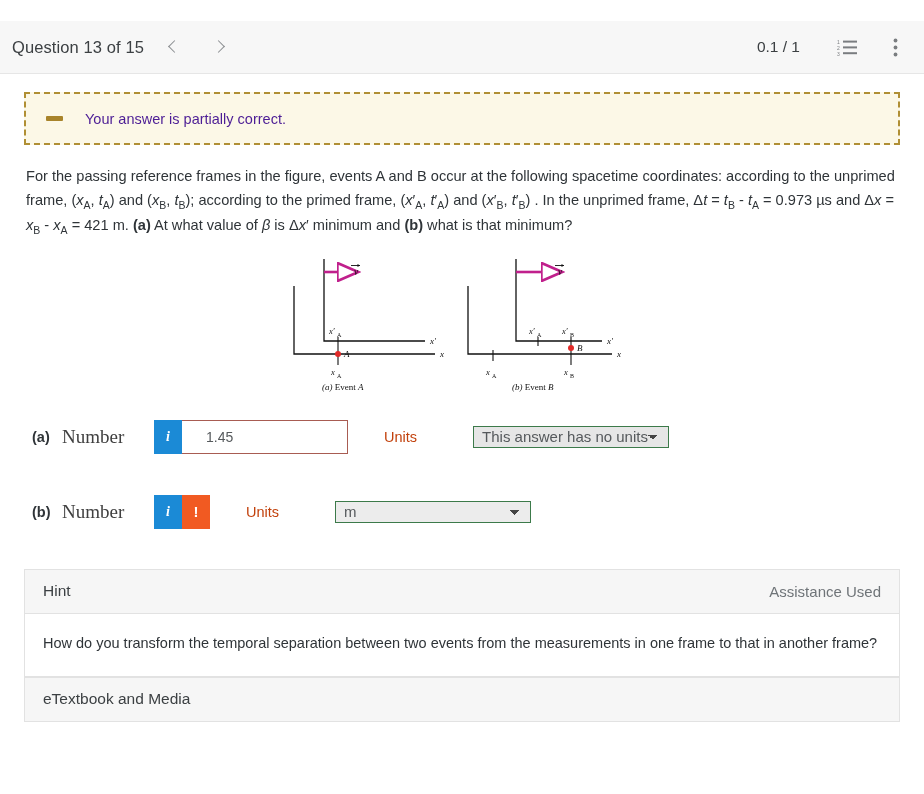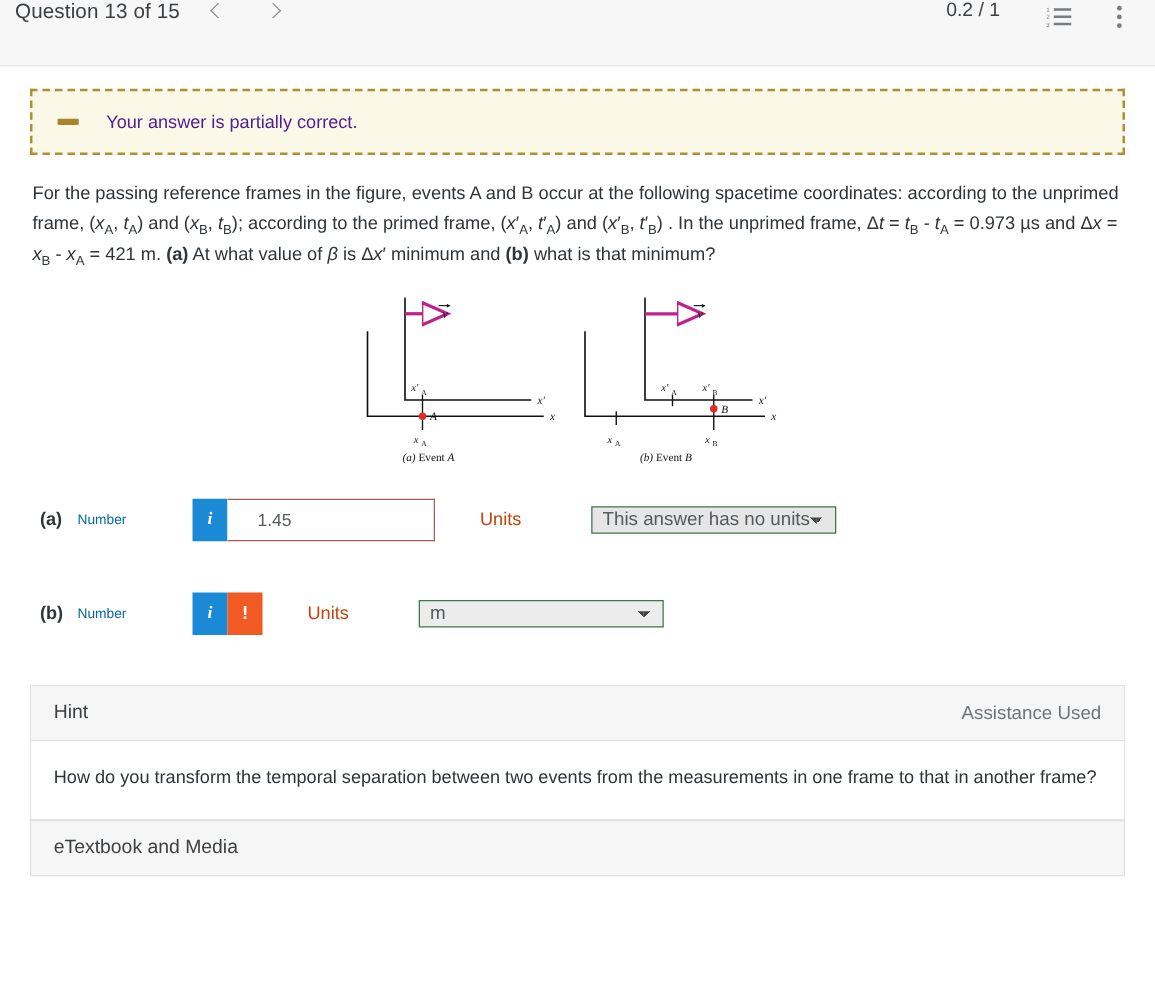--- a/index.html
+++ b/index.html
@@ -14,23 +14,24 @@
     color: #2f3438;
     overflow: hidden;
   }
 
   
   .topbar {
     height: 53px;
     background: #f7f7f7;
     border-bottom: 1px solid #e6e6e6;
     display: flex;
-    align-items: flex-start;
+    align-items: center;
     padding: 0 16px 0 12px;
     box-sizing: border-box;
+    margin-top: 21px;
   }
   .q-title {
     font-size: 16.5px;
     color: #3c4043;
     letter-spacing: .1px;
     white-space: nowrap;
   }
   .nav-arrows {
     display: flex;
     align-items: center;
@@ -141,24 +142,25 @@
     padding-left: 20px;
   }
   .alabel {
     font-size: 14.5px;
     font-weight: bold;
     width: 30px;
     flex: 0 0 auto;
     color: #2f3438;
   }
   .numlabel {
-    font-size: 11px;
-    color: #0369a1;
+    font-size: 19px;
+    color: #404040;
     width: 92px;
     flex: 0 0 auto;
+    font-family: Liberation Serif, serif;
   }
   .field-group {
     display: flex;
     align-items: stretch;
     height: 34px;
     flex: 0 0 auto;
   }
   .info-badge {
     width: 28px;
     background: #1b8ad6;
@@ -266,21 +268,21 @@
 </head>
 <body>
 
 <div class="topbar">
   <div class="q-title">Question 13 of 15</div>
   <div class="nav-arrows">
     <span class="chev left"></span>
     <span class="chev right"></span>
   </div>
   <div class="topbar-spacer"></div>
-  <div class="score">0.2 / 1</div>
+  <div class="score">0.1 / 1</div>
   <div class="icon-btn">
     <svg width="21" height="18" viewBox="0 0 21 18">
       <text x="0" y="5.5" font-size="5" fill="#7a7d80" font-family="Liberation Sans, sans-serif">1</text>
       <text x="0" y="11.5" font-size="5" fill="#7a7d80" font-family="Liberation Sans, sans-serif">2</text>
       <text x="0" y="17.5" font-size="5" fill="#7a7d80" font-family="Liberation Sans, sans-serif">3</text>
       <rect x="6" y="2.6" width="14" height="2" fill="#7a7d80"></rect>
       <rect x="6" y="8.4" width="14" height="2" fill="#7a7d80"></rect>
       <rect x="6" y="14.2" width="14" height="2" fill="#7a7d80"></rect>
     </svg>
   </div>

